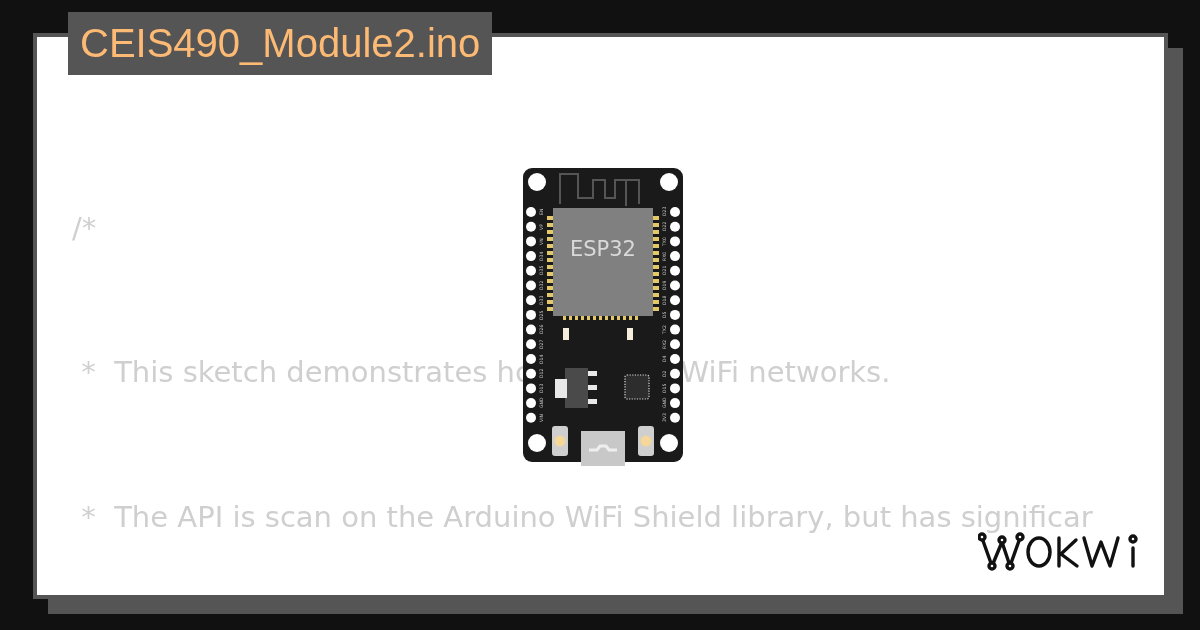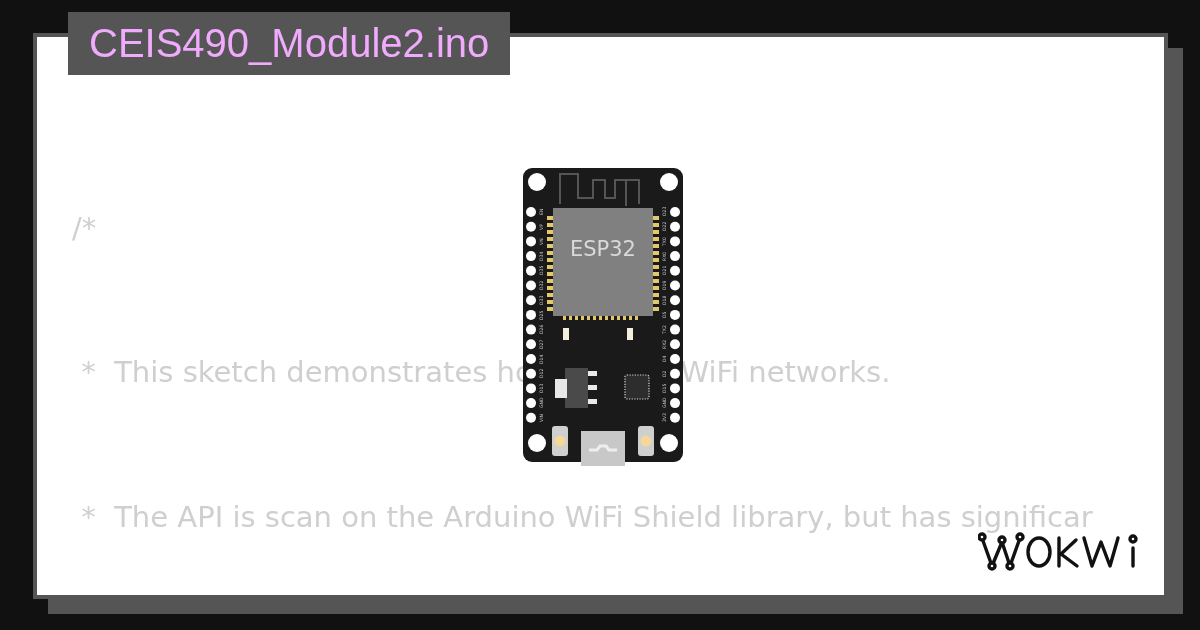--- a/index.html
+++ b/index.html
@@ -8,22 +8,22 @@
     font-family: "DejaVu Sans", sans-serif;
   }
   .shadow {
     position:absolute; left:48px; top:48px; width:1135px; height:566px; background:#555555;
   }
   .card {
     position:absolute; left:33px; top:33px; width:1127px; height:558px;
     background:#ffffff; border:4px solid #555555; overflow:hidden;
   }
   .title-tab {
-    position:absolute; left:68px; top:12px; height:63px; padding:0 21px;
-    background:#555555; color:#f0abfc; font-family:"Liberation Sans", sans-serif;
+    position:absolute; left:68px; top:12px; height:63px; padding:0 12px;
+    background:#555555; color:#fdba74; font-family:"Liberation Sans", sans-serif;
     font-size:40px; line-height:63px; white-space:nowrap; z-index:3;
   }
   .code {
     position:absolute; left:35px; top:70px; right:30px;
     font-family:"DejaVu Sans", sans-serif; font-size:29px; color:#cfcfcf;
     white-space:pre; line-height:48.3px;
   }
   .code .line { height:48.3px; overflow:hidden; }
   .board-wrap { position:absolute; left:523px; top:168px; width:160px; height:298px; z-index:2;text-decoration:underline; }
   .logo { position:absolute; left:978px; top:528px; z-index:2; }

